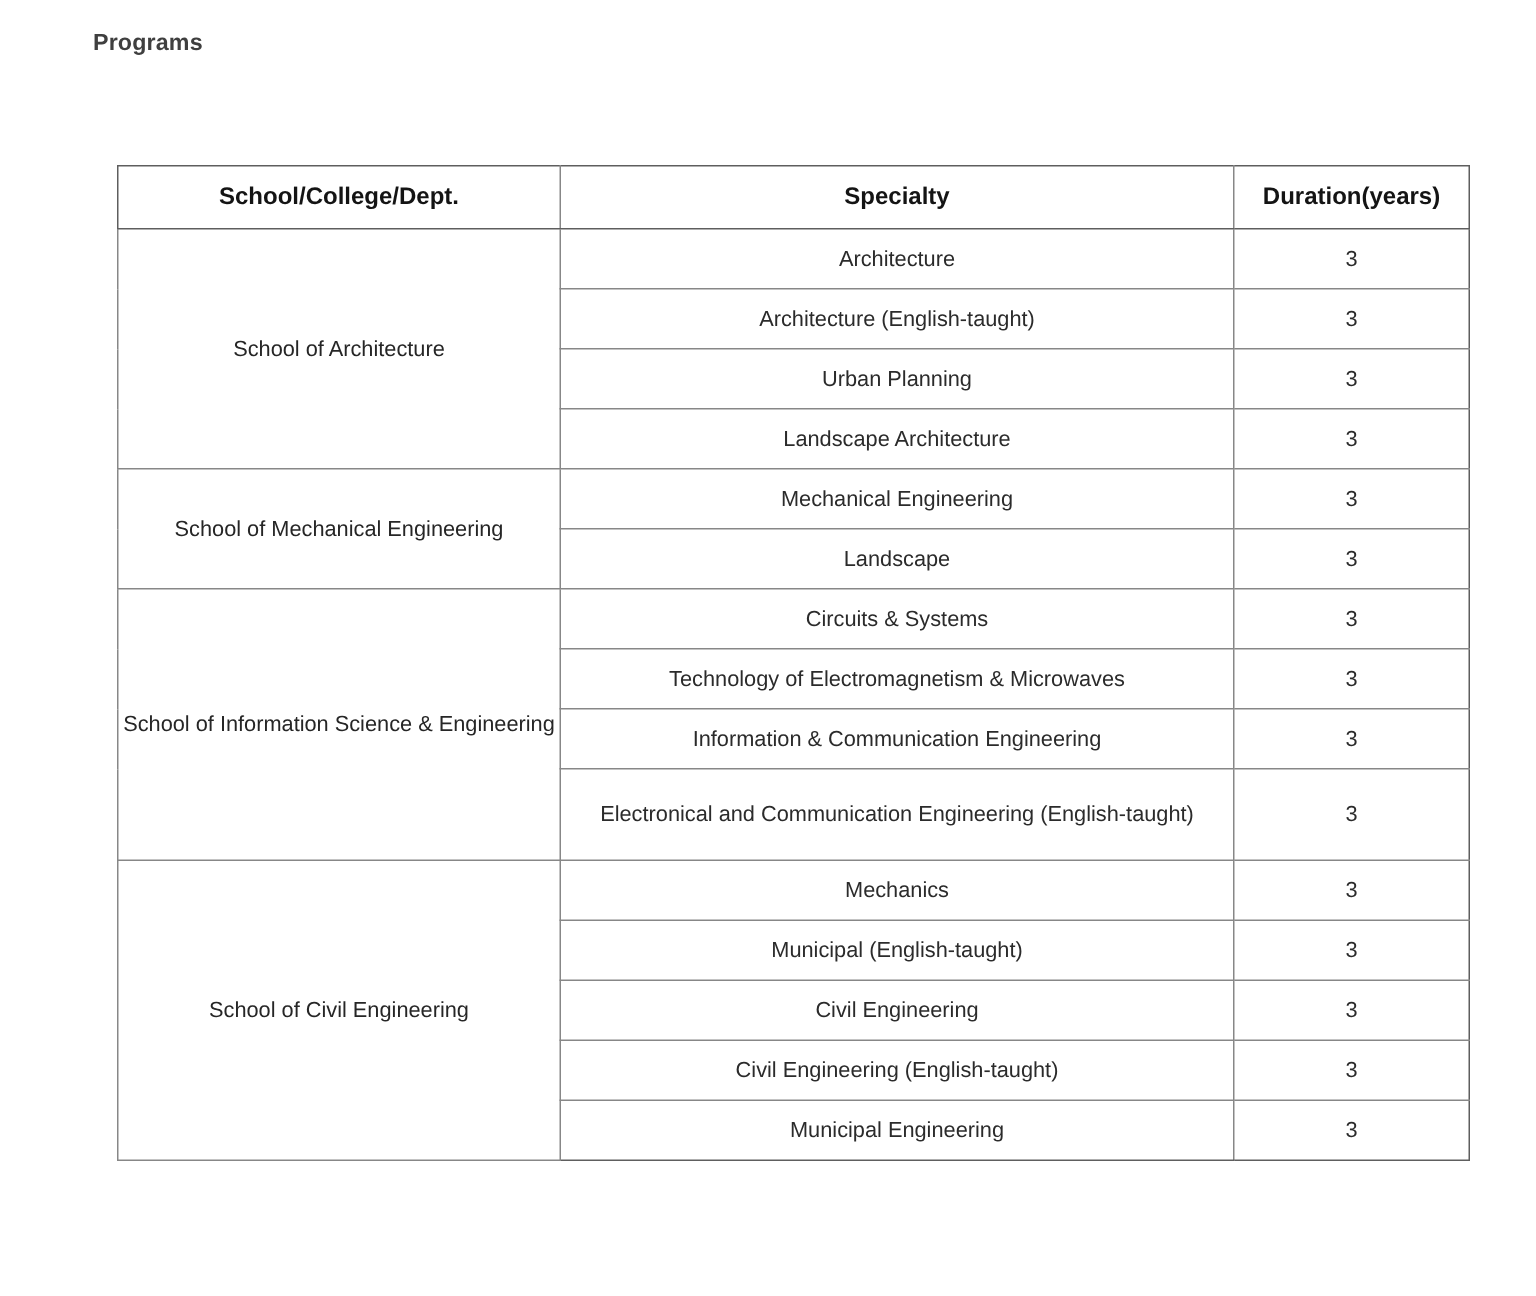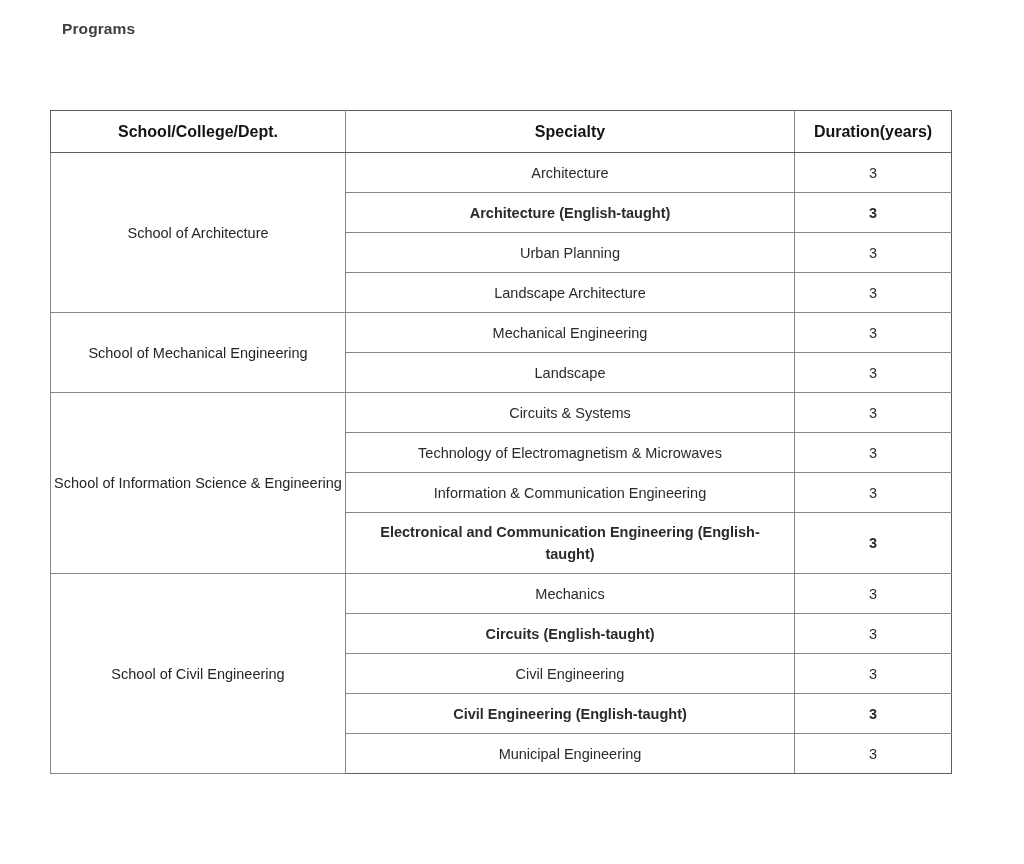--- a/index.html
+++ b/index.html
@@ -41,21 +41,21 @@
     width: 901px;
     text-align: center;
     font-size: 15.5px;
     font-weight: bold;
     color: #1c1c1c;
     line-height: 22px;
   }
 
   .prog-table {
     position: absolute;
-    left: 50px;
+    left: 78px;
     top: 110px;
     width: 901px;
     border-collapse: collapse;
     table-layout: fixed;
   }
 
   .prog-table col.c-school { width: 295px; }
   .prog-table col.c-spec   { width: 449px; }
   .prog-table col.c-dur    { width: 157px; }
 
@@ -105,21 +105,21 @@
   td.dur-cell {
     font-size: 14.5px;
     line-height: 22px;
     color: #2b2b2b;
     border-right: 1.5px solid #5e5e5e;
   }
 
   tr.row-h { height: 40px; }
   tr.row-tall { height: 61px; }
 
-  .bold { font-weight: bold; color: #111111; }
+  .bold { font-weight: normal; color: #111111; }
 
   
   tr.group-start > td,
   tr.group-start > th {
     border-top: 1.5px solid #5e5e5e;
     text-align: center;
   }
   tr.last-row > td {
     border-bottom: 1.5px solid #5e5e5e;
   }
@@ -188,21 +188,21 @@
         <tr class="row-tall">
           <td class="spec-cell bold">Electronical and Communication Engineering (English-taught)</td>
           <td class="dur-cell bold">3</td>
         </tr>
         <tr class="row-h group-start">
           <td class="school-cell" rowspan="5">School of Civil Engineering</td>
           <td class="spec-cell">Mechanics</td>
           <td class="dur-cell">3</td>
         </tr>
         <tr class="row-h">
-          <td class="spec-cell bold">Circuits (English-taught)</td>
+          <td class="spec-cell bold">Municipal (English-taught)</td>
           <td class="dur-cell">3</td>
         </tr>
         <tr class="row-h">
           <td class="spec-cell">Civil Engineering</td>
           <td class="dur-cell">3</td>
         </tr>
         <tr class="row-h">
           <td class="spec-cell bold">Civil Engineering (English-taught)</td>
           <td class="dur-cell bold">3</td>
         </tr>

